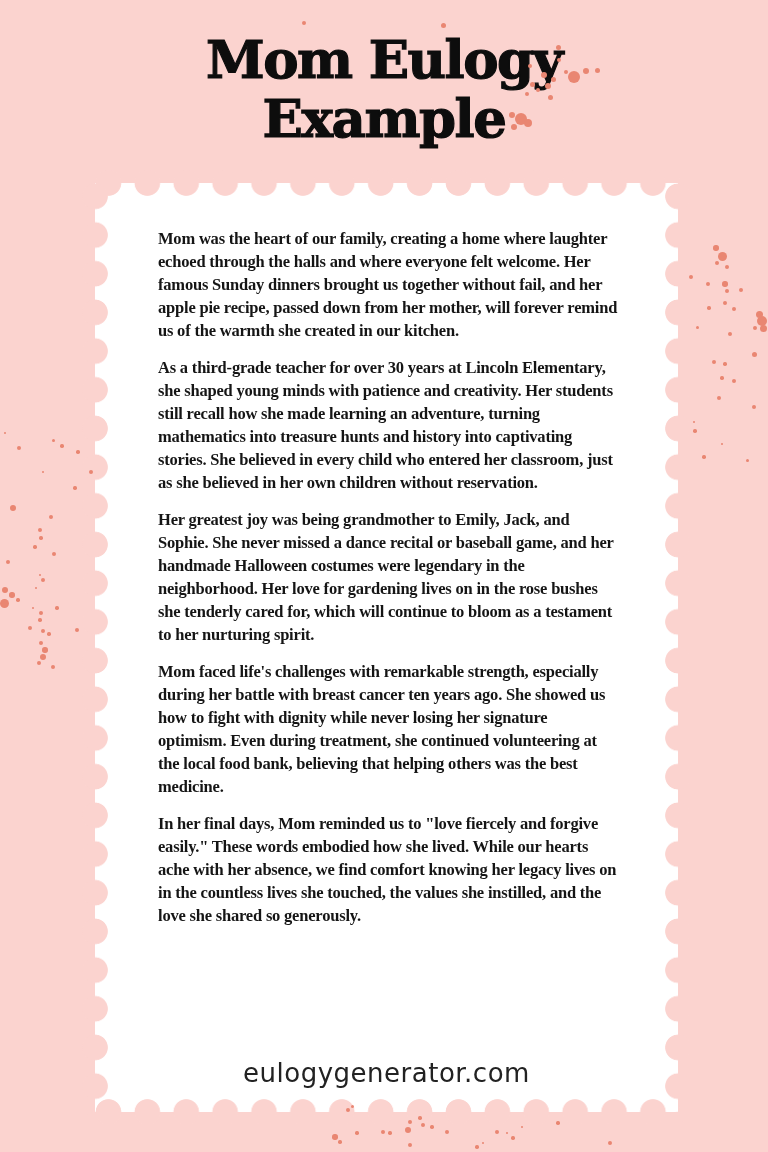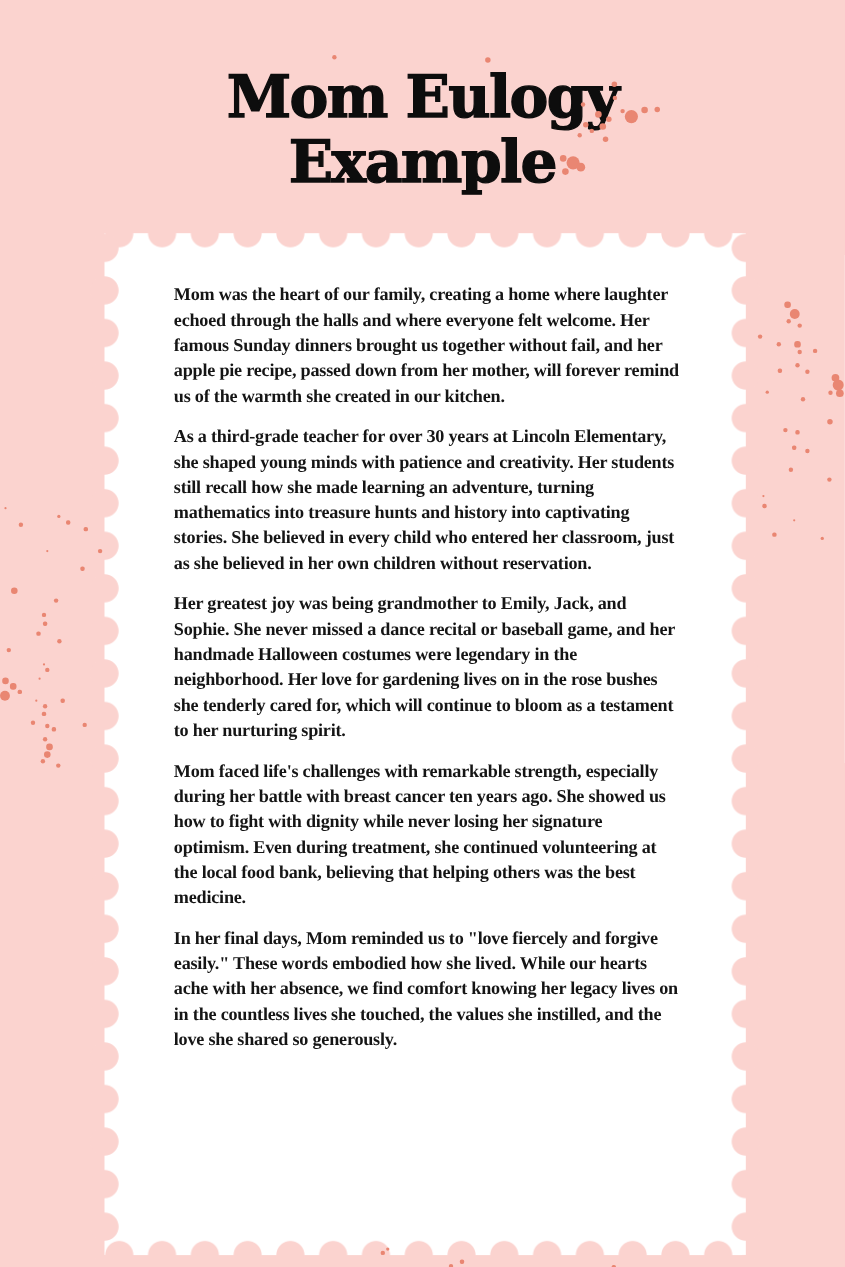--- a/index.html
+++ b/index.html
@@ -10,21 +10,21 @@
   }
   *{box-sizing:border-box;}
   html,body{margin:0;padding:0;}
   body{
     width:768px;height:1152px;
     background:var(--pink);
     overflow:hidden;
     font-family:"Liberation Serif",serif;
     position:relative;
   }
-  .canvas{position:absolute;inset:0;margin-top:29px;}
+  .canvas{position:absolute;inset:0;}
 
   
   .title{
     position:absolute;top:30px;left:0;right:0;
     margin:0;
     text-align:center;
     font-family:"DejaVu Serif",serif;
     font-weight:700;
     font-size:53px;
     line-height:59px;
@@ -110,20 +110,21 @@
     <div class="perf perf-right"></div>
 
     <div class="content">
       <p>Mom was the heart of our family, creating a home where laughter echoed through the halls and where everyone felt welcome. Her famous Sunday dinners brought us together without fail, and her apple pie recipe, passed down from her mother, will forever remind us of the warmth she created in our kitchen.</p>
       <p>As a third-grade teacher for over 30 years at Lincoln Elementary, she shaped young minds with patience and creativity. Her students still recall how she made learning an adventure, turning mathematics into treasure hunts and history into captivating stories. She believed in every child who entered her classroom, just as she believed in her own children without reservation.</p>
       <p>Her greatest joy was being grandmother to Emily, Jack, and Sophie. She never missed a dance recital or baseball game, and her handmade Halloween costumes were legendary in the neighborhood. Her love for gardening lives on in the rose bushes she tenderly cared for, which will continue to bloom as a testament to her nurturing spirit.</p>
       <p>Mom faced life's challenges with remarkable strength, especially during her battle with breast cancer ten years ago. She showed us how to fight with dignity while never losing her signature optimism. Even during treatment, she continued volunteering at the local food bank, believing that helping others was the best medicine.</p>
       <p>In her final days, Mom reminded us to "love fiercely and forgive easily." These words embodied how she lived. While our hearts ache with her absence, we find comfort knowing her legacy lives on in the countless lives she touched, the values she instilled, and the love she shared so generously.</p>
     </div>
 
+    <div class="site-url">eulogygenerator.com</div>
   </div>
 
   <div class="splatter-layer">
       <div class="splat" style="left: 302px; top: 21px; height: 4px; width: 4px;"></div>
       <div class="splat" style="left: 440.5px; top: 22.5px; height: 5px; width: 5px;"></div>
       <div class="splat" style="left: 555.5px; top: 44.5px; height: 5px; width: 5px;"></div>
       <div class="splat" style="left: 528px; top: 64px; height: 4px; width: 4px;"></div>
       <div class="splat" style="left: 541px; top: 72px; height: 6px; width: 6px;"></div>
       <div class="splat" style="left: 550.5px; top: 76.5px; height: 5px; width: 5px;"></div>
       <div class="splat" style="left: 564px; top: 70px; height: 4px; width: 4px;"></div>

